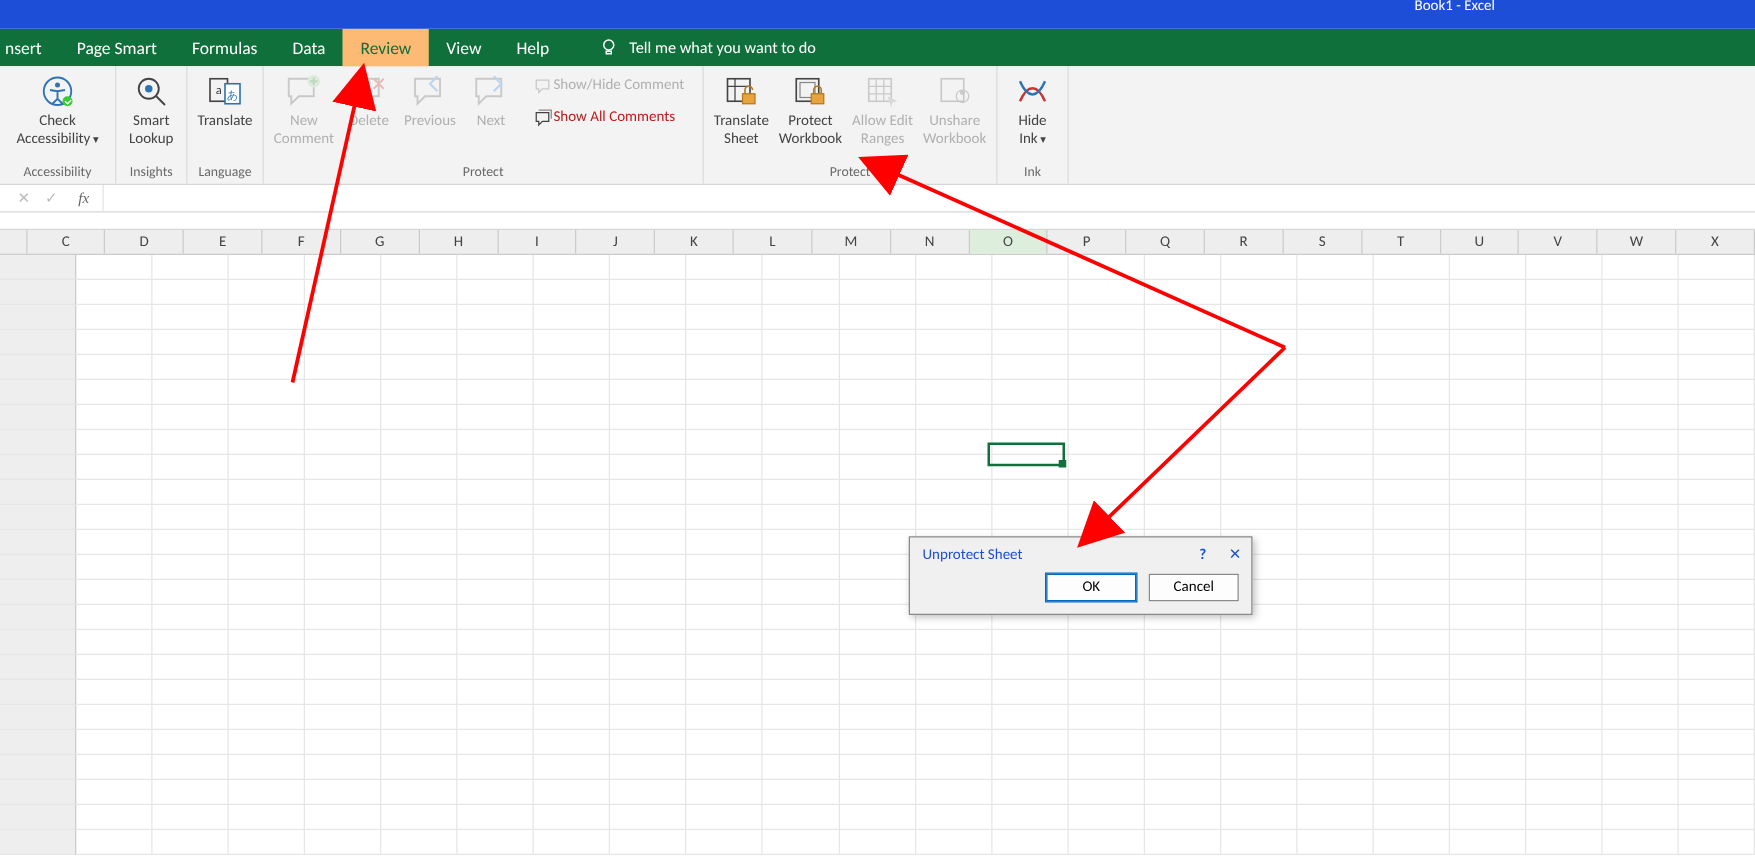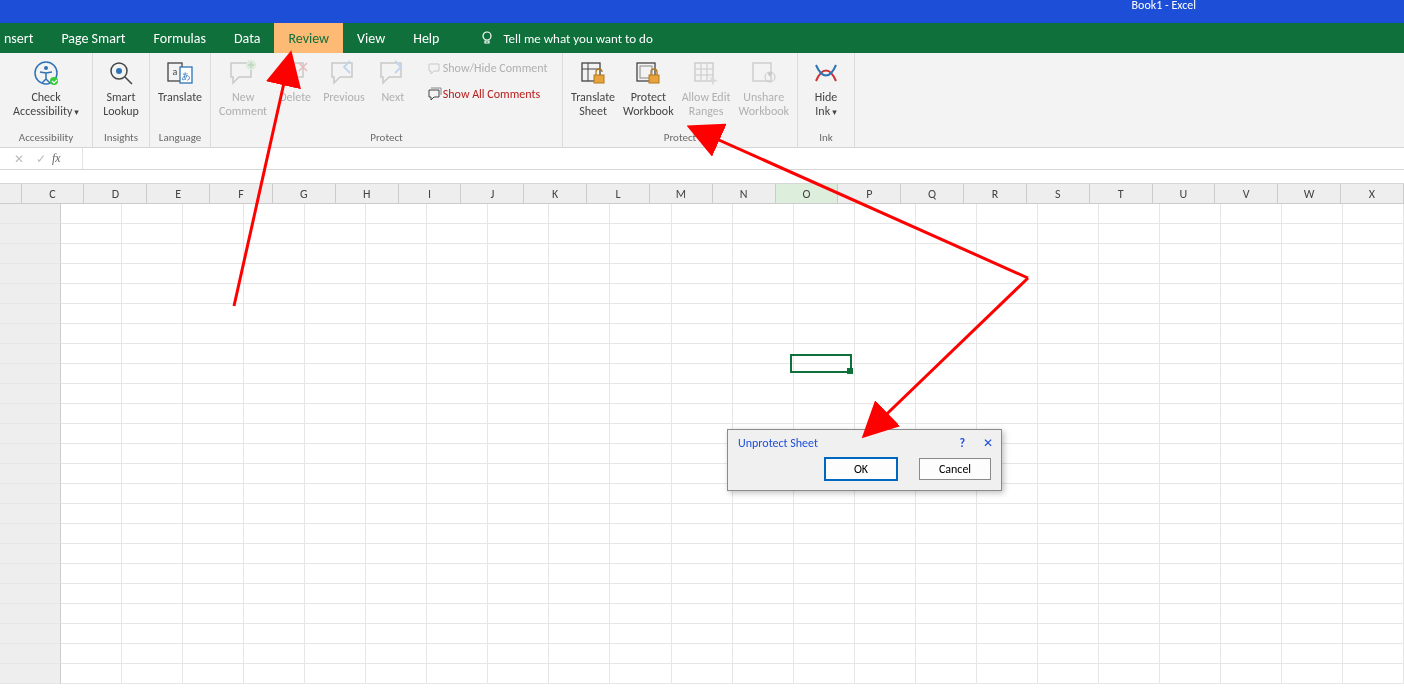--- a/index.html
+++ b/index.html
@@ -31,21 +31,21 @@
   .arrowdown { font-size: 9px; padding-left: 2px; }
   .smallbtn { display: flex; align-items: flex-start; gap: 0; font-size: 12px; color: #b0b0b0; padding: 2px 4px; }
   .smallbtn.enabled { color: #b91c1c; cursor: pointer; }
   .comments-right { display: flex; flex-direction: column; gap: 6px; padding: 4px 6px 0 6px; }
 
   
   .fxrow { height: 22px; border-bottom: 1px solid #d6d6d6; display: flex; align-items: center; font-size: 12px; color: #777; }
   .fxrow .nxbox { width: 8px; }
   .fxrow .cancel { width: 22px; text-align: center; color: #bbb; }
   .fxrow .enter { width: 22px; text-align: center; color: #bbb; }
-  .fxrow .fx { width: 30px; font-style: italic; font-family: "Times New Roman", serif; color: #666; }
+  .fxrow .fx { width: 30px; font-style: italic; font-family: "Times New Roman", serif; color: #666; text-align: center; }
   .fxrow .fxinput { flex: 1; height: 100%; border-left: 1px solid #e3e3e3; }
 
   
   .colspacer { height: 14px; border-bottom: 1px solid #d6d6d6; }
 
   
   .grid { position: relative; }
   .colheaders { display: flex; height: 20px; border-bottom: 1px solid #ccc; background: #eee; }
   .colheaders .rowhead-corner { width: 22px; border-right: 1px solid #ccc; }
   .colheaders .ch { width: 64px; border-right: 1px solid #ccc; font-size: 12px; color: #444; display: flex; align-items: center; justify-content: center; }
@@ -57,21 +57,21 @@
   .activecell { position: absolute; border: 2px solid #0f703b; }
   .activecell .handle { position: absolute; right: -3px; bottom: -3px; width: 6px; height: 6px; background: #0f703b; }
 
   
   .dialog { position: absolute; left: 727px; top: 429px; width: 275px; background: #f0f0f0; border: 1px solid #8a8a8a; box-shadow: 2px 2px 6px rgba(0,0,0,.25); font-size: 12px; }
   .dialog .dtitle { display: flex; align-items: center; justify-content: space-between; padding: 6px 8px 4px 10px; color: #1d4ed8; }
   .dialog .dtitle .right { display: flex; gap: 18px; align-items: center; }
   .dialog .dbody { padding: 8px 10px; display: flex; align-items: center; gap: 8px; }
   .dialog .dbody label { color: #333; }
   .dialog .dbody input { flex: 1; height: 20px; border: 1px solid #7a7a7a; padding: 1px 3px; font-size: 12px; }
-  .dialog .dbtns { display: flex; justify-content: flex-end; gap: 22px; padding: 4px 10px 10px; }
+  .dialog .dbtns { display: flex; justify-content: flex-end; gap: 10px; padding: 4px 10px 10px; }
   .dialog .dbtns button { width: 72px; height: 22px; font-size: 12px; background: #fdfdfd; border: 1px solid #8a8a8a; }
   .dialog .dbtns button.primary { border: 1px solid #0067c0; outline: 1px solid #0067c0; }
 
   
   .anno { position: absolute; left: 0; top: 0; pointer-events: none; }
 
 </style>
 </head>
 <body>
 

